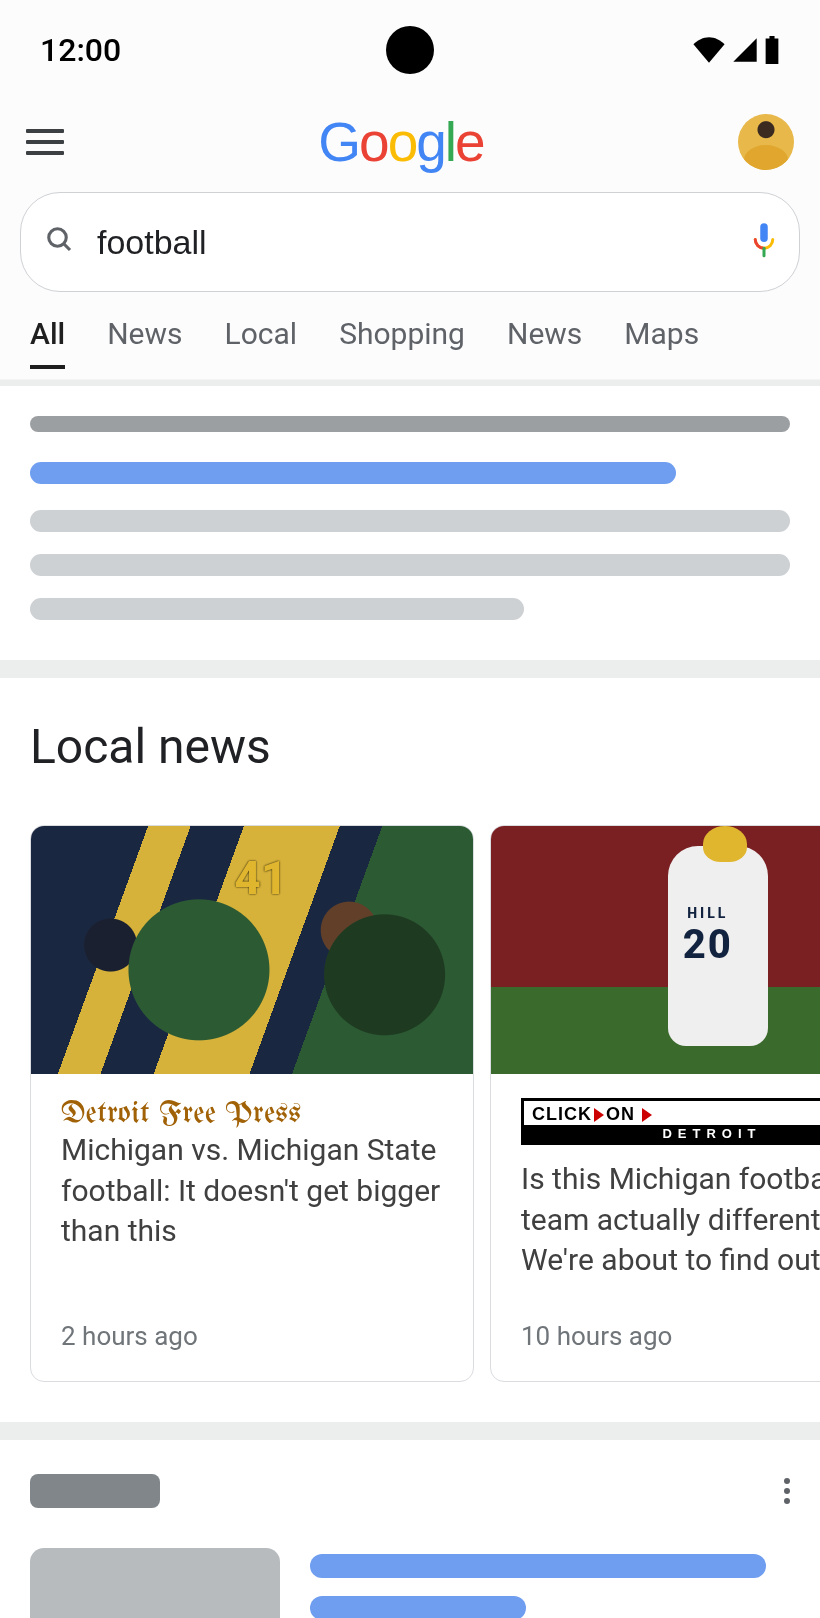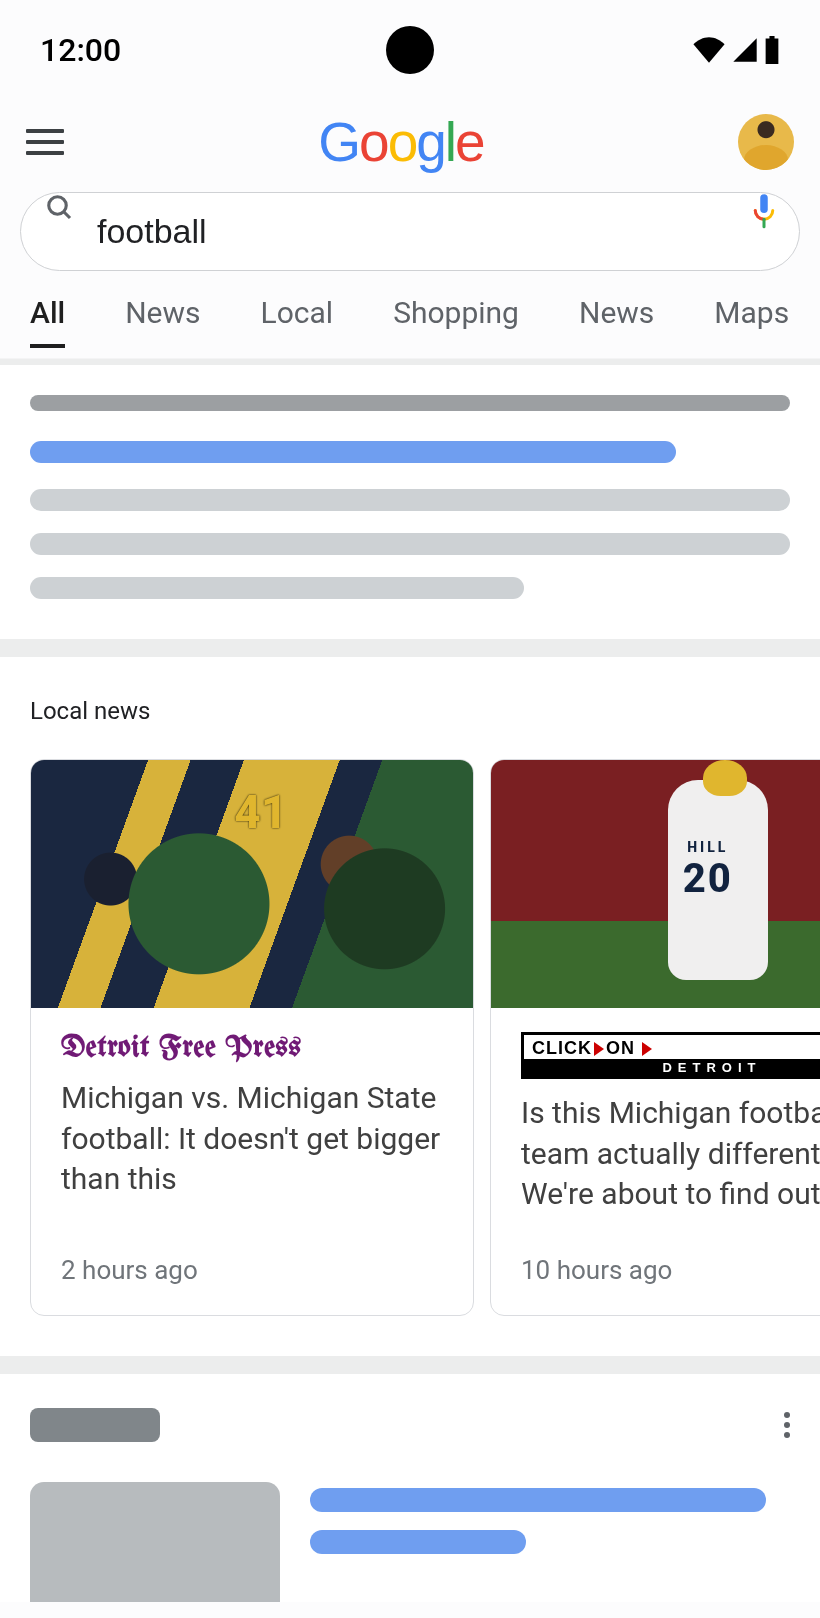--- a/index.html
+++ b/index.html
@@ -96,22 +96,23 @@
       border-radius:50% 50% 0 0;
     }
 
     
     .search-wrap {
       padding: 0 20px;
     }
     .search-box {
       border: 1px solid #cfd1d4;
       border-radius: 40px;
-      height: 79px;
-      display: flex;
+      height: 100px;
+      display: flex;
+      align-items: center;
       padding: 0 20px 0 24px;
       background: #fff;
     }
     .search-icon {
       margin-right: 22px;
       color: #5f6368;
     }
     .search-input {
       flex: 1;
       border: none;
@@ -121,21 +122,21 @@
       background: transparent;
     }
     .mic-icon {
       width: 30px;
       height: 40px;
     }
 
     
     .tabs {
       display: flex;
-      gap: 60px;
+      gap: 42px;
       padding: 24px 30px 10px 30px;
       overflow-x: hidden;
       white-space: nowrap;
       border-bottom: 1px solid rgba(0,0,0,0.03);
     }
     .tab {
       font-size: 30px;
       color: #5f6368;
       padding-bottom: 14px;
       flex-shrink: 0;
@@ -162,24 +163,24 @@
     .sk-light { background: #cdd1d4; width: 100%; height: 22px; border-radius: 11px; margin-bottom: 22px; }
     .sk-light.short { width: 65%; margin-bottom: 0; }
     .section-divider { height: 18px; background: #eceded; }
 
     
     .local-news {
       background: #fff;
       padding: 40px 0 40px 30px;
     }
     .local-news h2 {
-      font-size: 24px;
+      font-size: 48px;
       font-weight: 400;
       color: #202124;
-      margin-bottom: 34px;
+      margin-bottom: 50px;
     }
     .cards-row {
       display: flex;
       gap: 16px;
     }
     .news-card {
       width: 444px;
       flex-shrink: 0;
       border: 1px solid #dadce0;
       border-radius: 14px;
@@ -251,23 +252,22 @@
     .card-body {
       padding: 24px 30px 30px 30px;
       flex: 1;
       display: flex;
       flex-direction: column;
     }
     .source-dfp {
       font-family: 'UnifrakturMaguntia','Old English Text MT','Times New Roman',serif;
       font-size: 30px;
       letter-spacing: 0.5px;
-      color: #701a75;
-      margin-bottom: 14px;
-      font-weight:700;
+      color: #a16207;
+      font-weight:400;
     }
     .source-cod {
       display:inline-block;
       border:3px solid #000;
       padding:4px 8px 2px 8px;
       font-family: Arial Black, Arial, sans-serif;
       font-weight:900;
       font-size:18px;
       color:#000;
       line-height:1;

